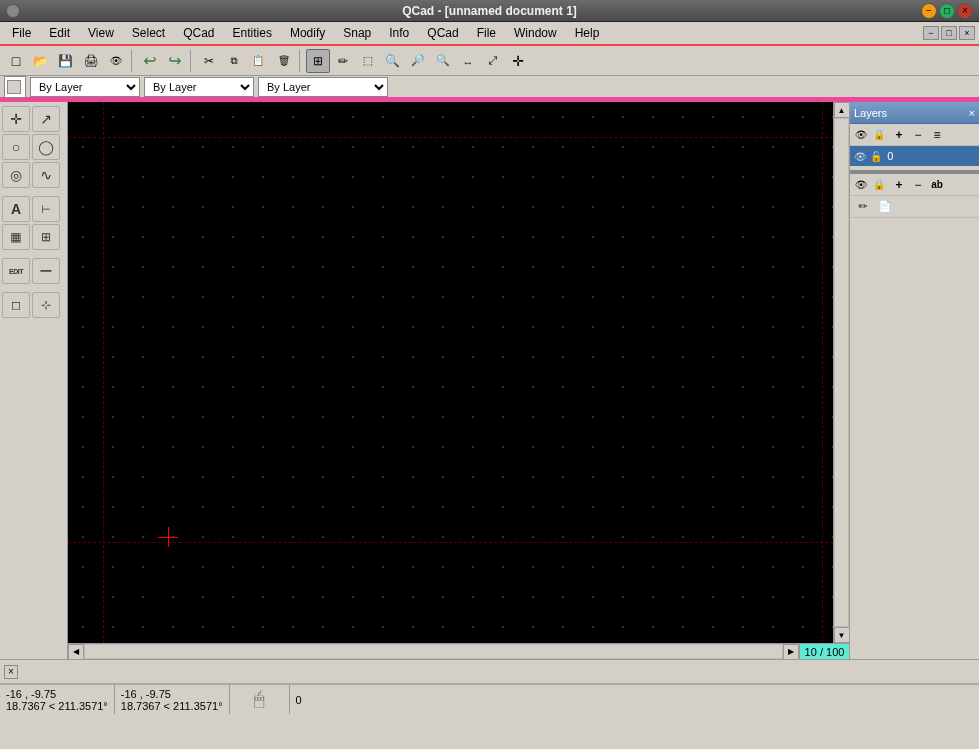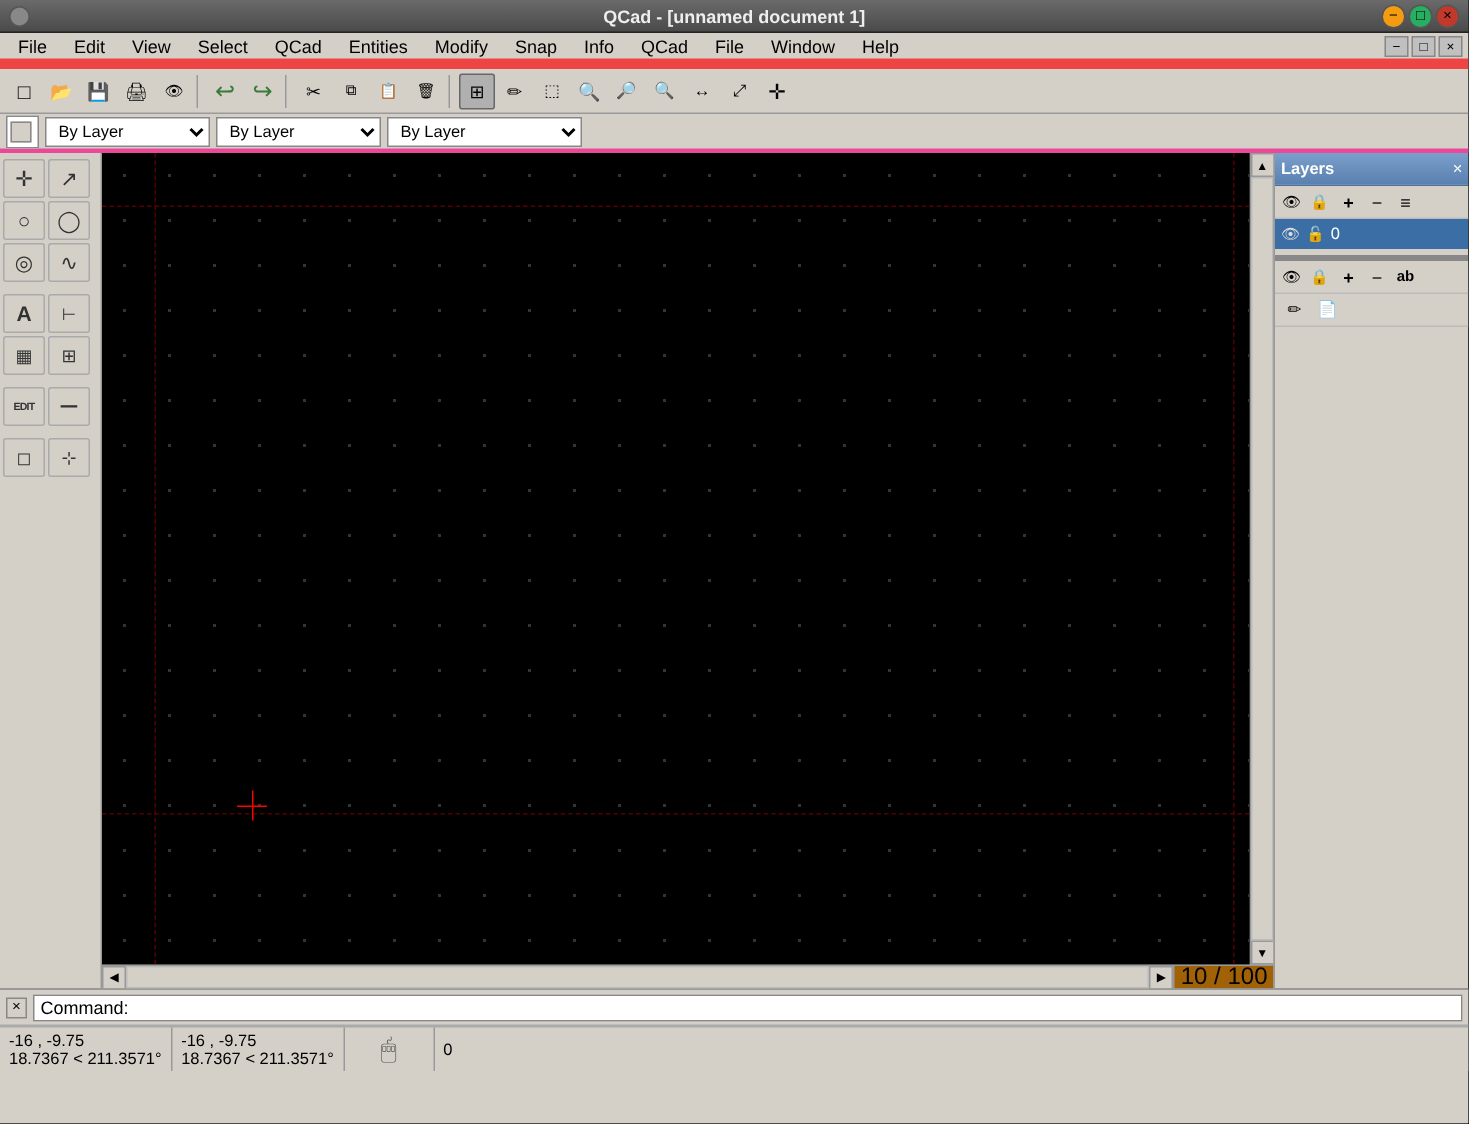--- a/index.html
+++ b/index.html
@@ -55,21 +55,21 @@
     .title-btn-max { background: #27ae60; }
     .title-btn-close { background: #c0392b; }
 
     
     #menu-bar {
       height: 24px;
       background: #d4d0c8;
       display: flex;
       align-items: center;
       padding: 0 4px;
-      border-bottom: 7px solid #ef4444;
+      border-bottom: 2px solid #ef4444;
       gap: 2px;
       text-align: center;
     }
     .menu-item {
       padding: 2px 8px;
       color: #000;
       cursor: pointer;
       font-size: 12px;
       border-radius: 2px;
     }
@@ -113,21 +113,21 @@
     .tb-sep { width: 4px; height: 22px; border-left: 1px solid #999; margin: 0 2px; }
     .tb-btn-active { background: #b0b0b0; border: 1px solid #666 !important; }
 
     
     #dropdowns-row {
       height: 26px;
       background: #d4d0c8;
       display: flex;
       align-items: center;
       padding: 2px 4px;
-      border-bottom: 3px solid #ec4899;
+      border-bottom: 5px solid #ec4899;
       gap: 4px;
     }
     .dd-select {
       height: 20px;
       background: #fff;
       border: 1px solid #888;
       font-size: 11px;
       padding: 0 4px;
       cursor: pointer;
     }
@@ -264,23 +264,23 @@
     }
     .h-scroll-track {
       flex: 1;
       height: 100%;
       background: #d4d0c8;
       border: 1px solid #bbb;
       position: relative;
     }
     #page-indicator {
       padding: 0 4px;
-      font-size: 16px;
+      font-size: 11px;
       color: #000;
-      background: #a16207;
+      background: #5eead4;
       height: 100%;
       display: flex;
       align-items: center;
       border-left: 1px solid #999;
       min-width: 50px;
       justify-content: center;
     }
 
     
     #right-panel {
@@ -295,21 +295,21 @@
       background: linear-gradient(to bottom, #7a9fcb, #5a80b0);
       display: flex;
       align-items: center;
       justify-content: space-between;
       padding: 0 4px;
       border-bottom: 1px solid #4a70a0;
     }
     .panel-header-title {
       color: #fff;
       font-size: 11px;
-      font-weight: bold;
+      font-weight: normal;
     }
     .panel-close {
       color: #fff;
       cursor: pointer;
       font-size: 11px;
     }
     .panel-toolbar {
       height: 22px;
       background: #d4d0c8;
       display: flex;
@@ -630,23 +630,20 @@
       </div>
       <div class="panel-content2"></div>
     </div>
   </div>
 
 </div>
 
 <div id="bottom-area">
   <div id="cmd-bar">
     <div id="cmd-close">×</div>
-    <div id="cmd-input-area">
-      <span id="cmd-label">Command:</span>
-    </div>
   </div>
   <div id="status-bar">
     <div class="status-cell">
       <span>-16 , -9.75</span>
       <span>18.7367 &lt; 211.3571°</span>
     </div>
     <div class="status-cell">
       <span>-16 , -9.75</span>
       <span>18.7367 &lt; 211.3571°</span>
     </div>

